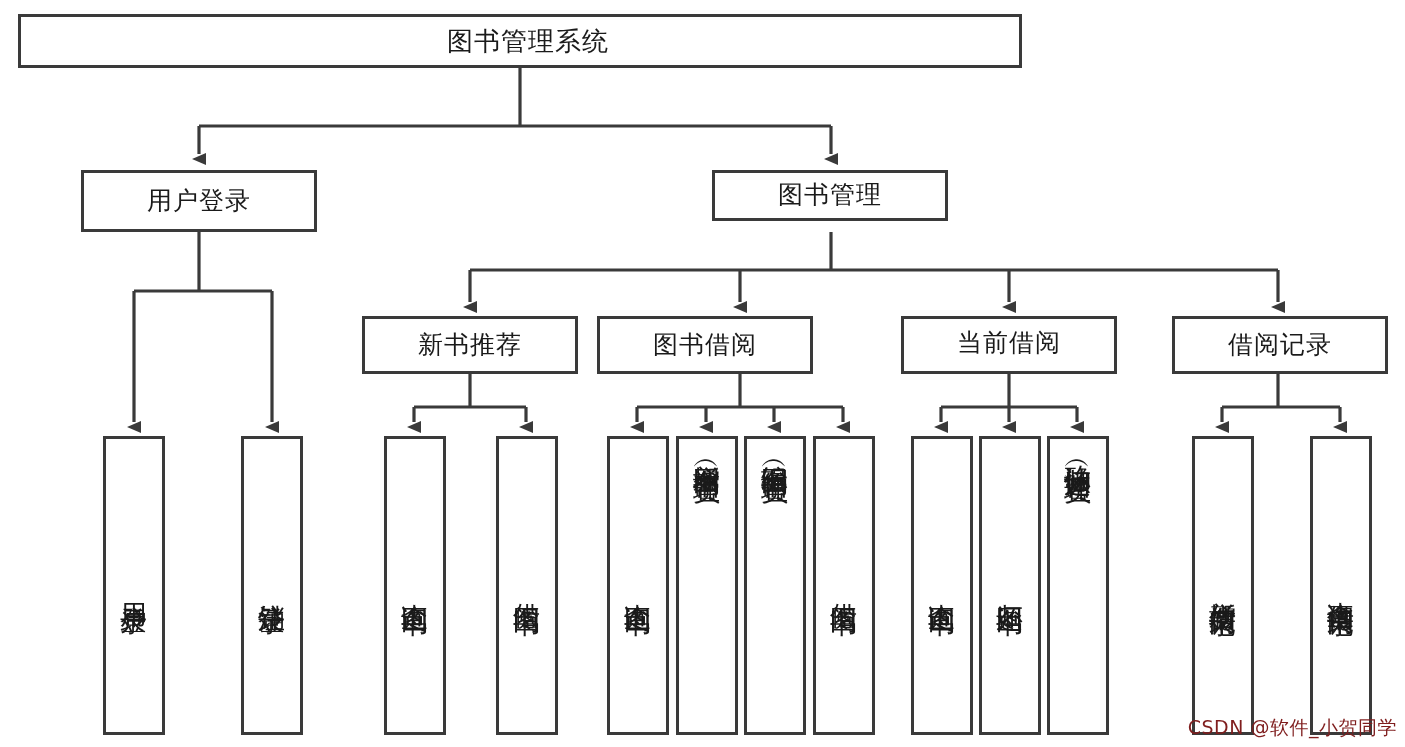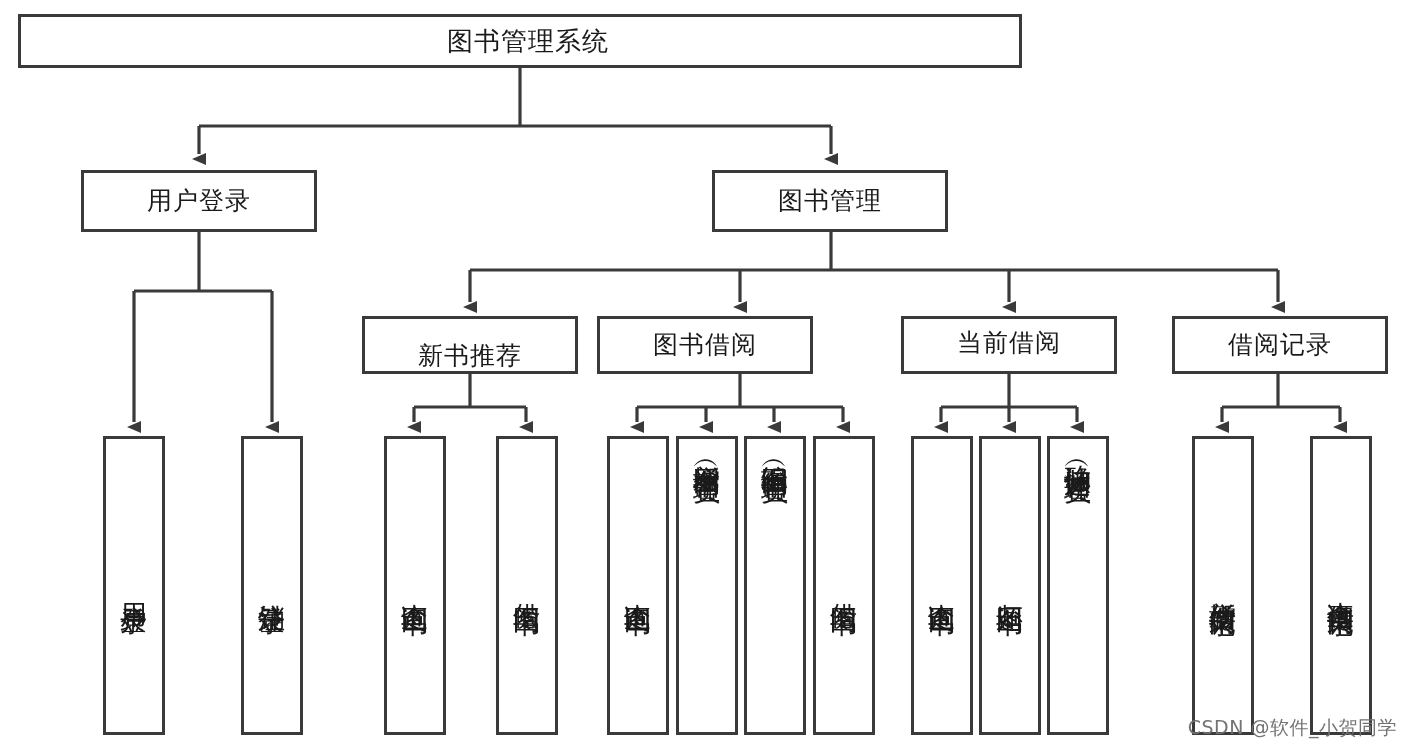--- a/index.html
+++ b/index.html
@@ -60,21 +60,21 @@
     top: 0;
     width: 1405px;
     height: 747px;
     pointer-events: none;
   }
   .watermark {
     position: absolute;
     right: 8px;
     bottom: 6px;
     font-size: 19px;
-    color: #737373;
+    color: #7f1d1d;
     letter-spacing: 0.5px;
     white-space: nowrap;
   }
 </style>
 </head>
 <body>
 
 <div id="canvas">
 
   <svg class="edges" viewBox="0 0 1405 747">
@@ -130,25 +130,25 @@
     </g>
   </svg>
 
   <div class="node root" style="left:18px; top:14px; width:1004px; height:54px;padding-left:16px;">
     <span>图书管理系统</span>
   </div>
 
   <div class="node horiz" style="left:81px; top:170px; width:236px; height:62px;">
     <span>用户登录</span>
   </div>
-  <div class="node horiz" style="left:712px; top:170px; width:236px; height:62px;">
+  <div class="node horiz" style="left:712px; top:170px; width:236px; height:51px;">
     <span>图书管理</span>
   </div>
 
-  <div class="node horiz" style="left:362px; top:316px; width:216px; height:58px;align-items:flex-end;">
+  <div class="node horiz" style="left:362px; top:316px; width:216px; height:58px;">
     <span>新书推荐</span>
   </div>
   <div class="node horiz" style="left:597px; top:316px; width:216px; height:58px;">
     <span>图书借阅</span>
   </div>
   <div class="node horiz" style="left:901px; top:316px; width:216px; height:58px;font-family:Liberation Mono, monospace;">
     <span>当前借阅</span>
   </div>
   <div class="node horiz" style="left:1172px; top:316px; width:216px; height:58px;">
     <span>借阅记录</span>

